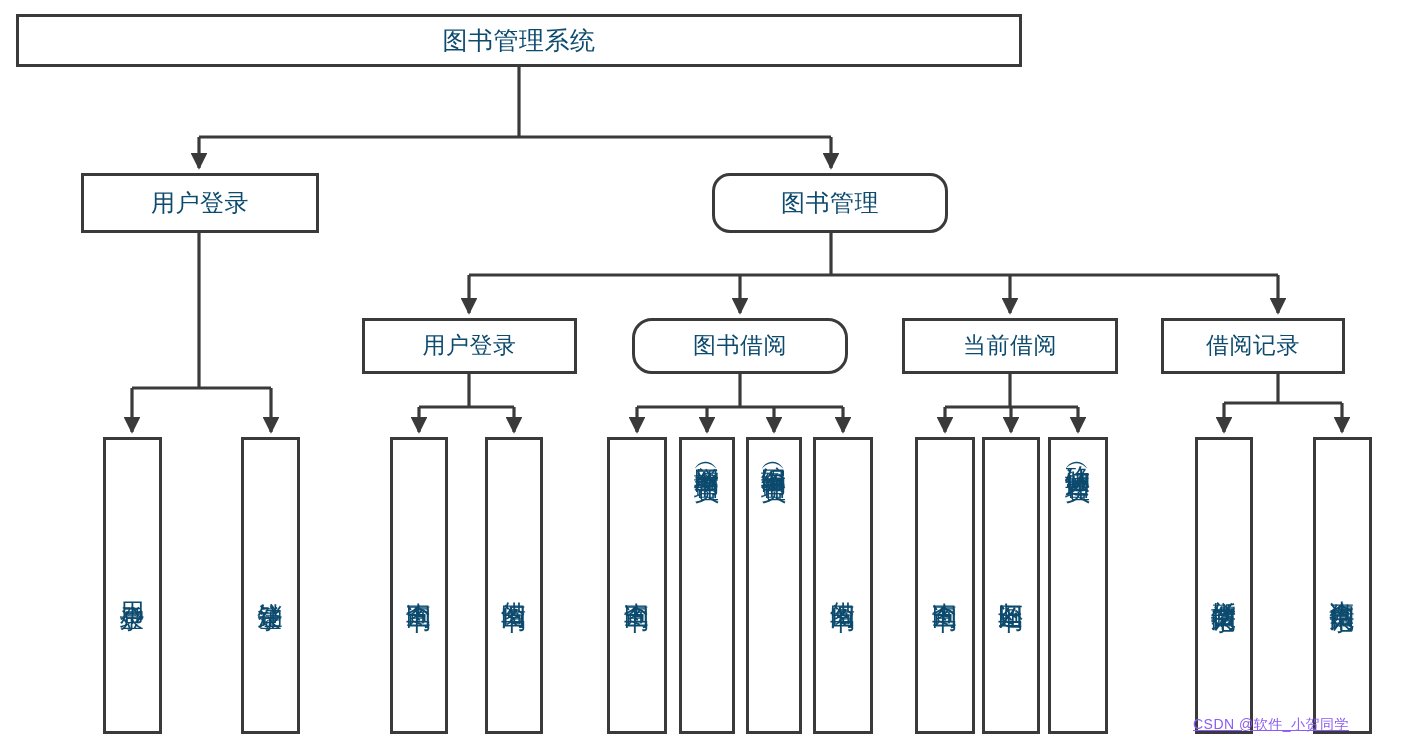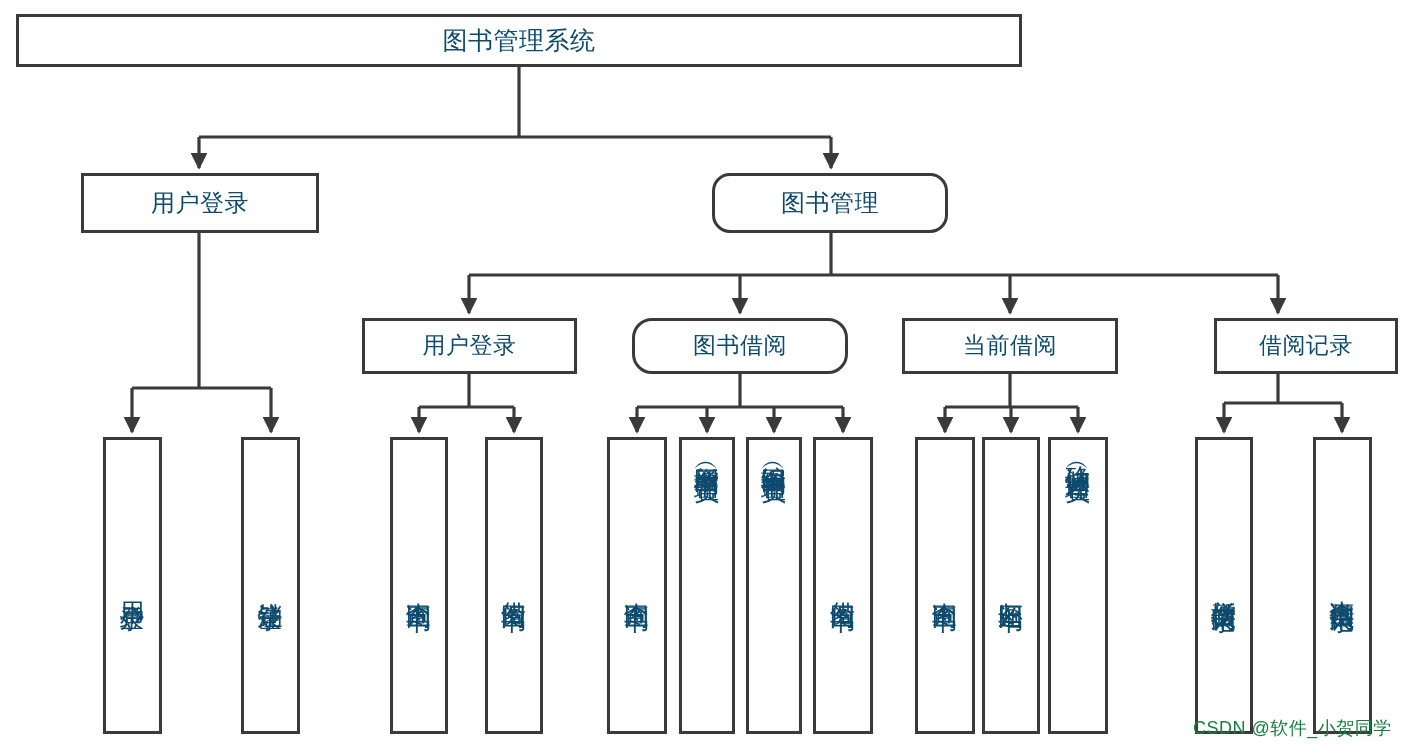--- a/index.html
+++ b/index.html
@@ -55,26 +55,27 @@
     font-size: 25px;
     line-height: 1.12;
     letter-spacing: 2px;
     white-space: normal;
   }
   .node.leaf.top .lbl {
     align-self: flex-start;
   }
   .watermark {
     position: absolute;
-    color: #15803d;
-    font-size: 18px;
+    color: #8b5cf6;
+    font-size: 14px;
     letter-spacing: 0.5px;
     white-space: nowrap;
     z-index: 5;
     font-family: "Liberation Sans", "DejaVu Sans", sans-serif;
+    text-decoration: underline;
   }
 </style>
 </head>
 <body>
 
 <div id="canvas">
 
   <svg id="edges" viewBox="0 0 1405 747" xmlns="http://www.w3.org/2000/svg">
     <defs>
       <marker id="arrow" viewBox="0 0 10 10" refX="9" refY="5" markerWidth="5.2" markerHeight="5.2" orient="auto-start-reverse">
@@ -142,21 +143,21 @@
   </div>
 
   <div class="node lvl2" style="left:632px; top:318px; width:216px; height:56px;border-radius:20px;">
     <span class="lbl">图书借阅</span>
   </div>
 
   <div class="node lvl2" style="left:902px; top:318px; width:216px; height:56px;">
     <span class="lbl">当前借阅</span>
   </div>
 
-  <div class="node lvl2" style="left:1214px; top:318px; width:184px; height:56px;">
+  <div class="node lvl2" style="left:1161px; top:318px; width:184px; height:56px;">
     <span class="lbl">借阅记录</span>
   </div>
 
   <div class="node leaf" style="left:103px; top:437px; width:59px; height:297px;">
     <span class="lbl">用户登录</span>
   </div>
 
   <div class="node leaf" style="left:241px; top:437px; width:59px; height:297px;">
     <span class="lbl">注销登录</span>
   </div>

